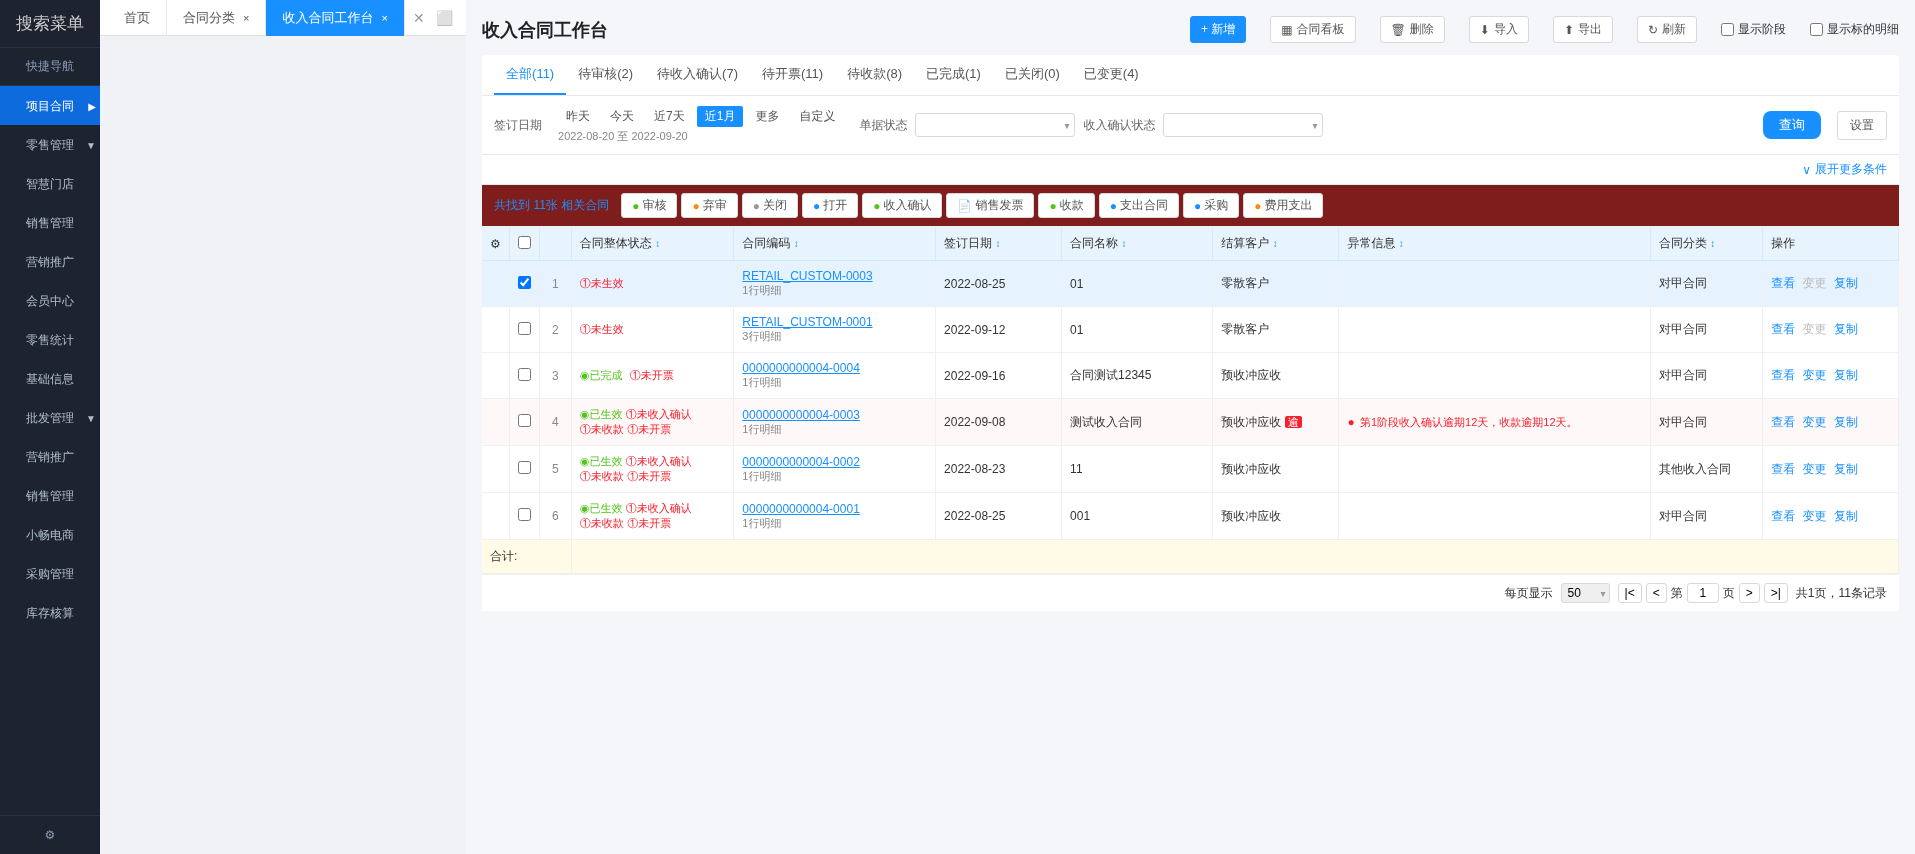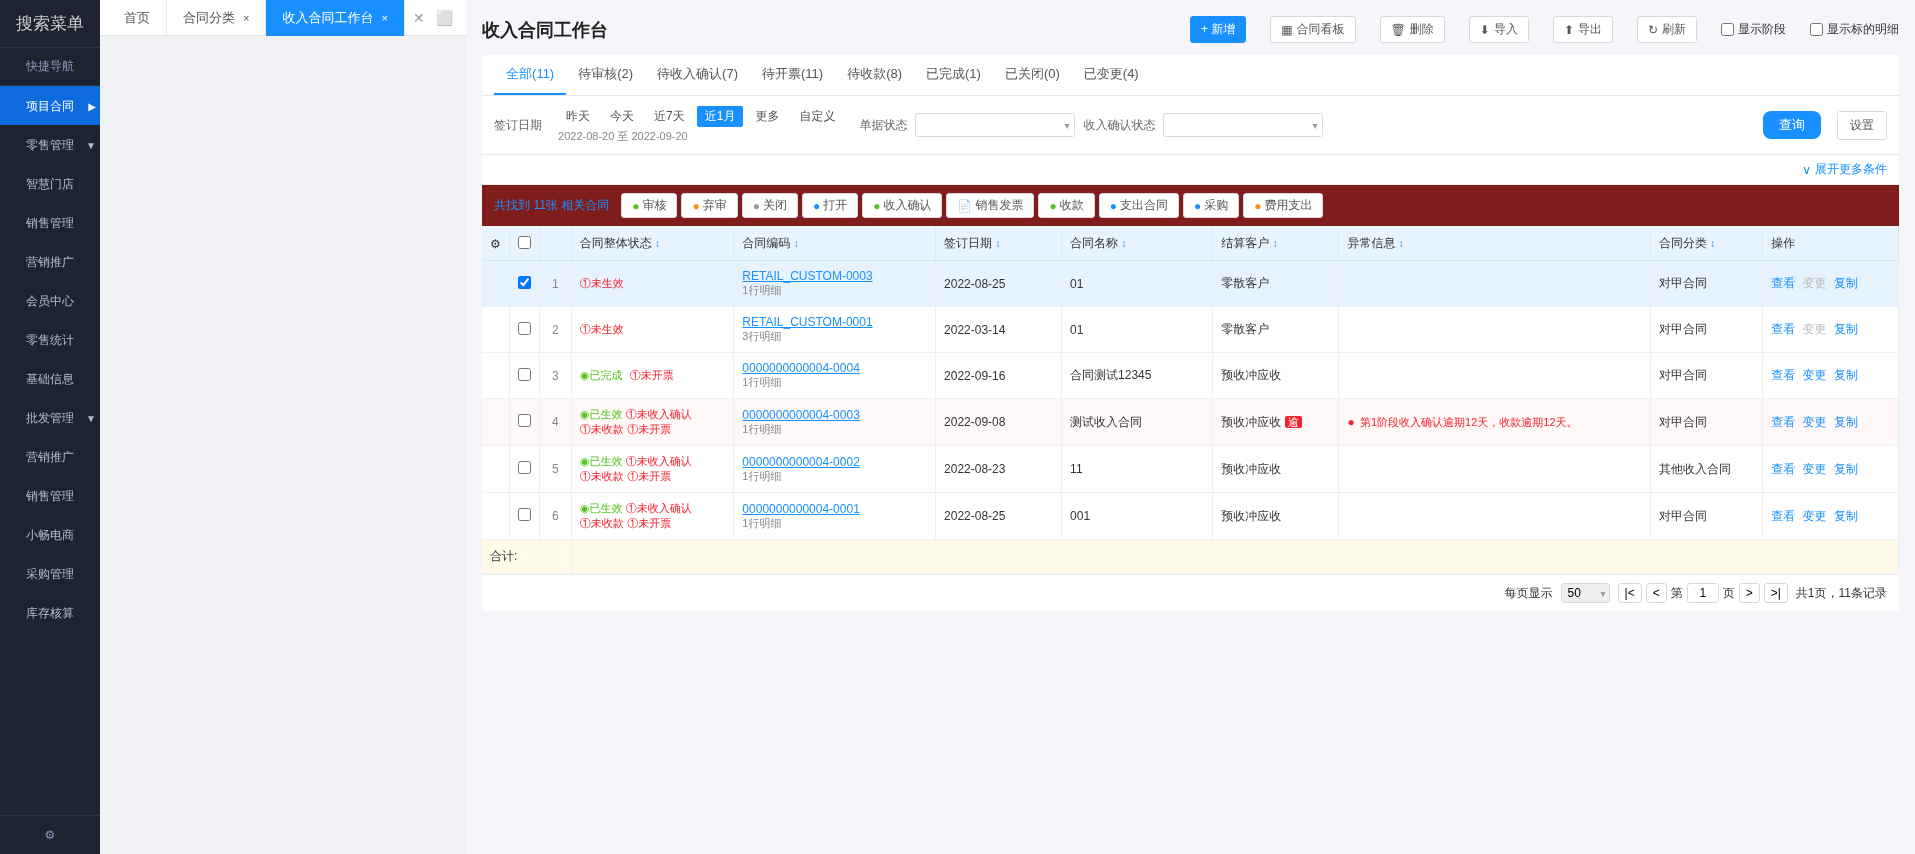--- a/index.html
+++ b/index.html
@@ -371,21 +371,21 @@
             <td class="checkbox-cell"></td>
             <td class="checkbox-cell"><input type="checkbox" style=""></td>
             <td class="num-cell">2</td>
             <td class="col-status">
               <span class="status-tag tag-red">①未生效</span>
             </td>
             <td class="col-code">
               <a class="link-text">RETAIL_CUSTOM-0001</a><br>
               <span class="sub-text">3行明细</span>
             </td>
-            <td class="col-date">2022-03-14</td>
+            <td class="col-date">2022-09-12</td>
             <td class="col-name">01</td>
             <td class="col-customer">零散客户</td>
             <td class="col-error"></td>
             <td class="col-type">对甲合同</td>
             <td class="col-op">
               <a class="op-link">查看</a>
               <a class="op-link disabled">变更</a>
               <a class="op-link">复制</a>
             </td>
           </tr>

